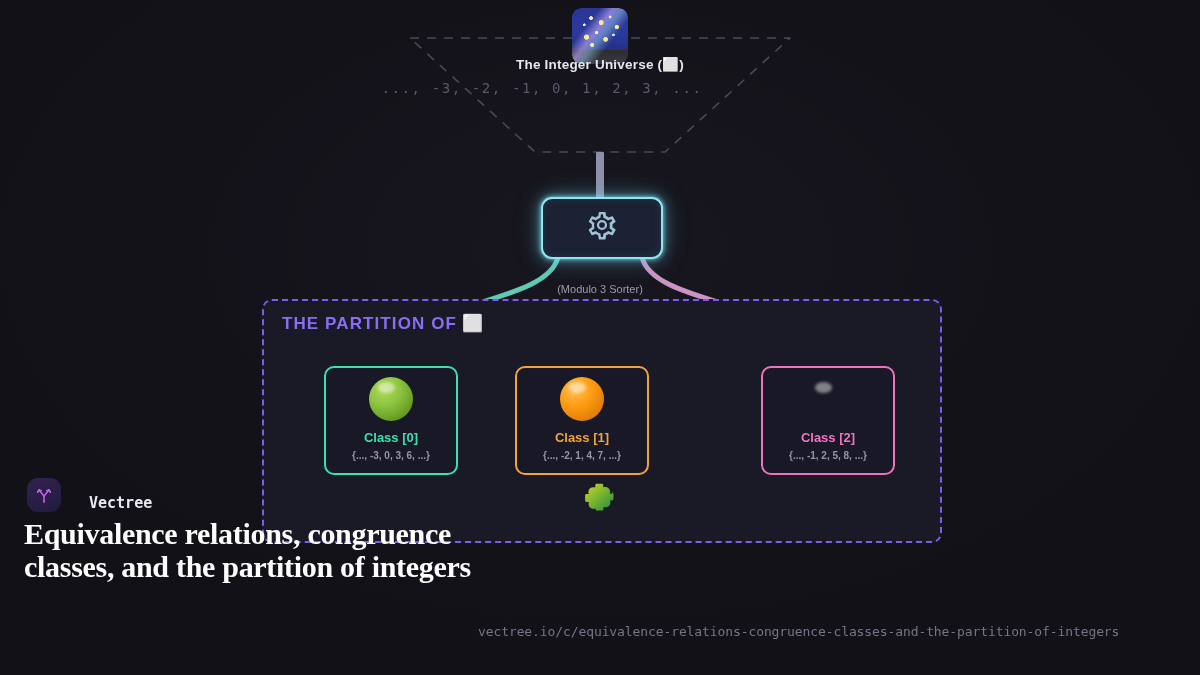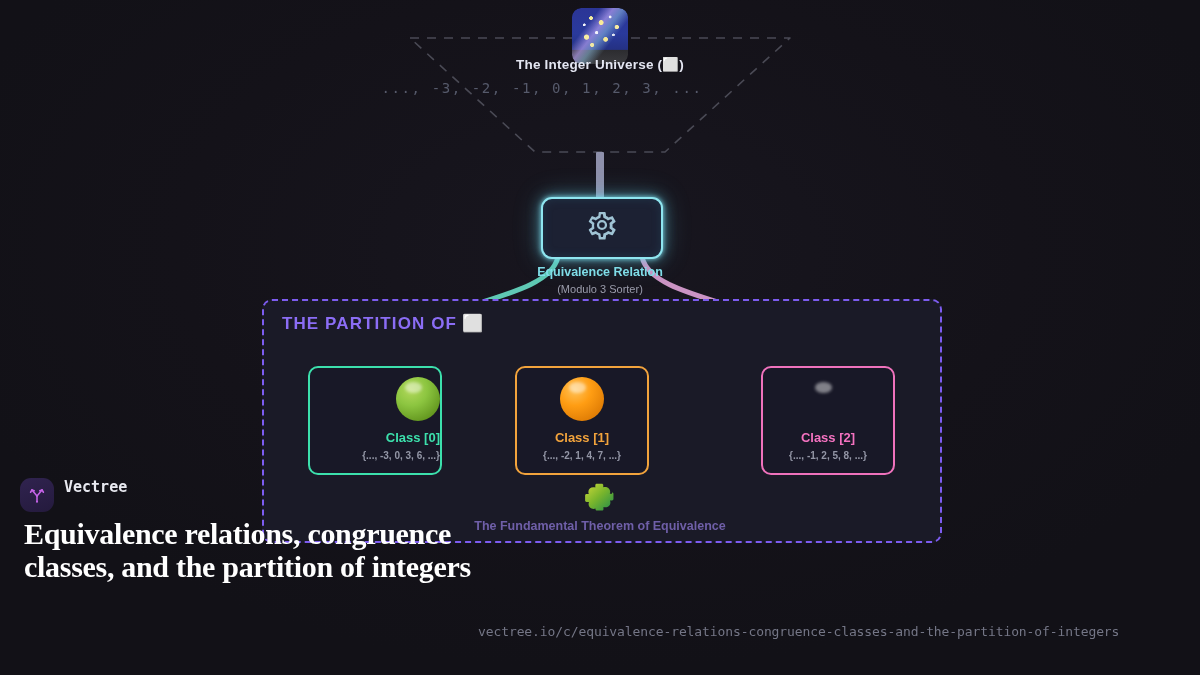--- a/index.html
+++ b/index.html
@@ -185,21 +185,21 @@
     font-size: 13px;
     font-weight: bold;
   }
   .class-card .cset {
     margin-top: 5px;
     font-size: 10px;
     color: #9396a6;
     font-weight: bold;
   }
 
-  #class-0 { left: 308px; border-color: #3ce0ac; align-items: flex-end; }
+  #class-0 { left: 324px; border-color: #3ce0ac; }
   #class-0 .cname { color: #3ce0ac; }
   #class-0 .ball {
     background: radial-gradient(circle at 34% 28%, #b3d95c 0%, #8cc540 38%, #63971f 78%, #486f14 100%);
   }
 
   #class-1 { left: 515px; border-color: #f2a33c; }
   #class-1 .cname { color: #f2a33c; }
   #class-1 .ball {
     background: radial-gradient(circle at 34% 28%, #ffc35a 0%, #ff9d13 38%, #e07d05 78%, #b35f00 100%);
   }
@@ -224,24 +224,24 @@
     width: 1200px;
     text-align: center;
     font-size: 12.5px;
     font-weight: bold;
     color: #6f5fa8;
   }
 
   
   #brand-row {
     position: absolute;
-    left: 20px; top: 478px;
+    left: 27px; top: 478px;
     display: flex;
-    align-items: flex-start;
-    gap: 10px;
+    align-items: flex-end;
+    gap: 28px;
   }
   #brand-logo {
     width: 34px; height: 34px;
     border-radius: 11px;
     background: linear-gradient(160deg, #30234f 0%, #241a3d 100%);
     display: flex;
     align-items: center;
     justify-content: center;
   }
   #brand-name {
@@ -296,21 +296,20 @@
     <path d="M 642 257 C 652 300 760 300 827 348" fill="none" stroke="#cb94c4" stroke-width="5" stroke-linecap="round"></path>
   </svg>
 
   <div id="relation-node">
     <svg class="gear" width="34" height="34" viewBox="0 0 24 24">
       <path fill="#9fc3d4" d="M12 8.4a3.6 3.6 0 1 0 0 7.2 3.6 3.6 0 0 0 0-7.2zm0 5.6a2 2 0 1 1 0-4 2 2 0 0 1 0 4z"></path>
       <path fill="#9fc3d4" d="M19.4 13.5c.04-.33.06-.66.06-1s-.02-.67-.06-1l2.03-1.58a.5.5 0 0 0 .12-.63l-1.92-3.32a.5.5 0 0 0-.6-.22l-2.39.96a7.3 7.3 0 0 0-1.73-1l-.36-2.54a.5.5 0 0 0-.5-.42h-3.84a.5.5 0 0 0-.5.42l-.36 2.54c-.62.25-1.2.59-1.73 1l-2.39-.96a.5.5 0 0 0-.6.22L2.71 9.29a.5.5 0 0 0 .12.63L4.86 11.5c-.04.33-.06.66-.06 1s.02.67.06 1l-2.03 1.58a.5.5 0 0 0-.12.63l1.92 3.32c.13.22.39.3.6.22l2.39-.96c.53.41 1.11.75 1.73 1l.36 2.54c.04.24.25.42.5.42h3.84c.25 0 .46-.18.5-.42l.36-2.54c.62-.25 1.2-.59 1.73-1l2.39.96c.21.08.47 0 .6-.22l1.92-3.32a.5.5 0 0 0-.12-.63L19.4 13.5zm-1.98-1.75c.04.32.05.53.05.75s-.02.44-.05.75l-.14 1.13.89.7 1.08.84-.7 1.21-1.27-.51-1.04-.42-.9.68c-.43.32-.84.56-1.27.74l-1.06.43-.16 1.13-.2 1.35h-1.4l-.19-1.35-.16-1.13-1.06-.43a5.6 5.6 0 0 1-1.25-.72l-.91-.7-1.06.43-1.27.51-.7-1.21 1.08-.84.89-.7-.14-1.13c-.03-.32-.05-.55-.05-.76s.02-.43.05-.75l.14-1.13-.89-.7-1.08-.84.7-1.21 1.27.51 1.04.42.9-.68c.43-.32.84-.56 1.27-.74l1.06-.43.16-1.13.2-1.35h1.39l.19 1.35.16 1.13 1.06.43c.43.18.83.41 1.25.72l.91.7 1.06-.43 1.27-.51.7 1.21-1.07.85-.89.7.14 1.13z"></path>
     </svg>
   </div>
 
-  <div id="relation-title">Equivalence Relation</div>
   <div id="relation-subtitle">(Modulo 3 Sorter)</div>
 
   <div id="partition-box"></div>
   <div id="partition-label">THE PARTITION OF ⬜</div>
 
   <div class="class-card" id="class-0">
     <div class="ball"></div>
     <div class="cname">Class [0]</div>
     <div class="cset">{..., -3, 0, 3, 6, ...}</div>
   </div>
@@ -332,21 +331,20 @@
       <defs>
         <linearGradient id="puzgrad" x1="0" y1="0" x2="1" y2="1">
           <stop offset="0%" stop-color="#cfd93a"></stop>
           <stop offset="48%" stop-color="#79b52c"></stop>
           <stop offset="100%" stop-color="#1f8b4c"></stop>
         </linearGradient>
       </defs>
       <path fill="url(#puzgrad)" d="M20.5 11.2h-1.6c.2-.45.3-.95.3-1.45 0-1.9-1.55-3.45-3.45-3.45-.5 0-1 .1-1.45.3V5c0-.55-.45-1-1-1h-3.6c-.55 0-1 .45-1 1v1.75c-.45-.2-.95-.3-1.45-.3A3.45 3.45 0 0 0 3.8 9.9c0 .5.1 1 .3 1.45H2.5c-.55 0-1 .45-1 1v3.6c0 .55.45 1 1 1h1.75c-.2.45-.3.95-.3 1.45 0 1.9 1.55 3.45 3.45 3.45.5 0 1-.1 1.45-.3V22c0 .55.45 1 1 1h3.6c.55 0 1-.45 1-1v-1.6c.45.2.95.3 1.45.3 1.9 0 3.45-1.55 3.45-3.45 0-.5-.1-1-.3-1.45h1.45c.55 0 1-.45 1-1v-3.6c0-.55-.45-1-1-1z"></path>
     </svg>
   </div>
-  <div id="theorem-label">The Fundamental Theorem of Equivalence</div>
 
   <div id="brand-row">
     <div id="brand-logo">
       <svg width="22" height="22" viewBox="0 0 24 24">
         <g stroke="#c664e8" stroke-width="1.7" stroke-linecap="round" fill="none">
           <path d="M12 19 L12 13"></path>
           <path d="M12 13 L6.5 6.5"></path>
           <path d="M12 13 L17.5 6.5"></path>
           <path d="M6.5 6.5 L5 9"></path>
           <path d="M6.5 6.5 L9 7.4"></path>

